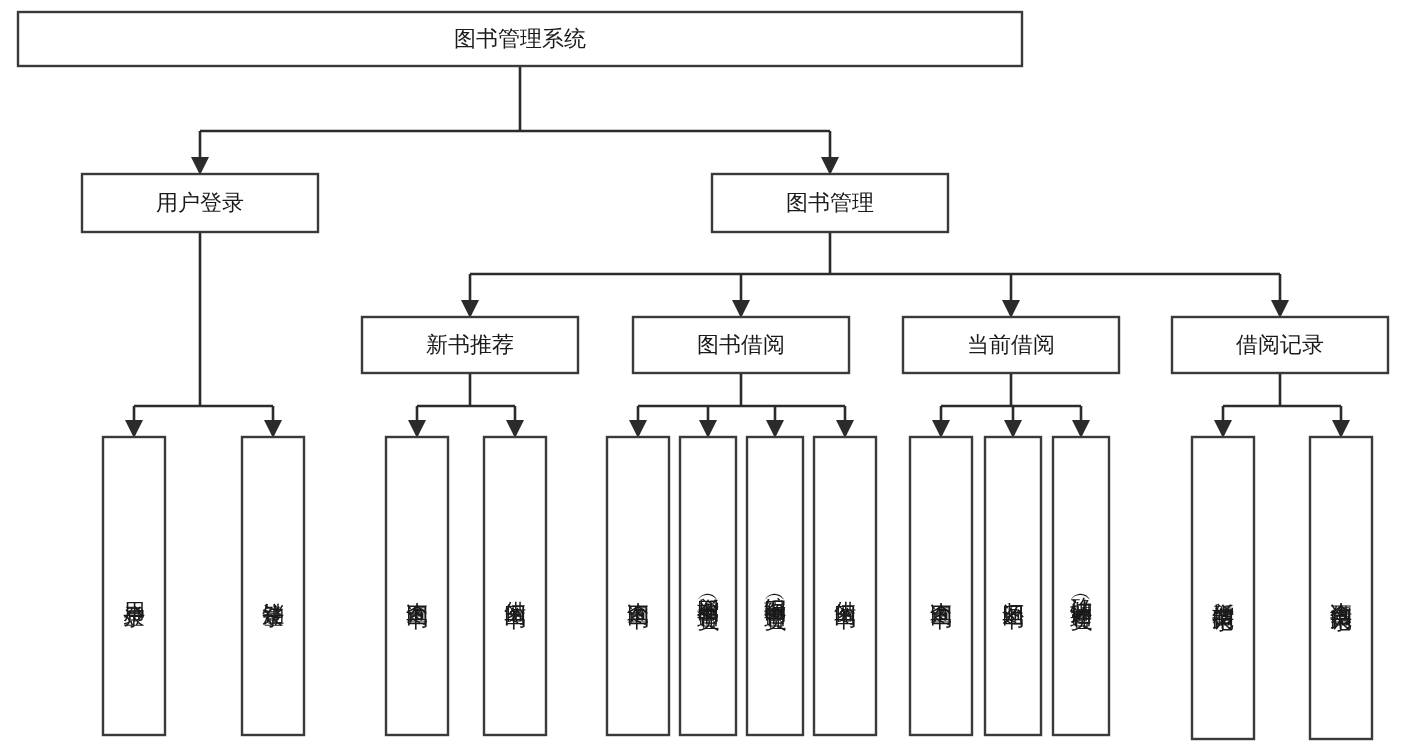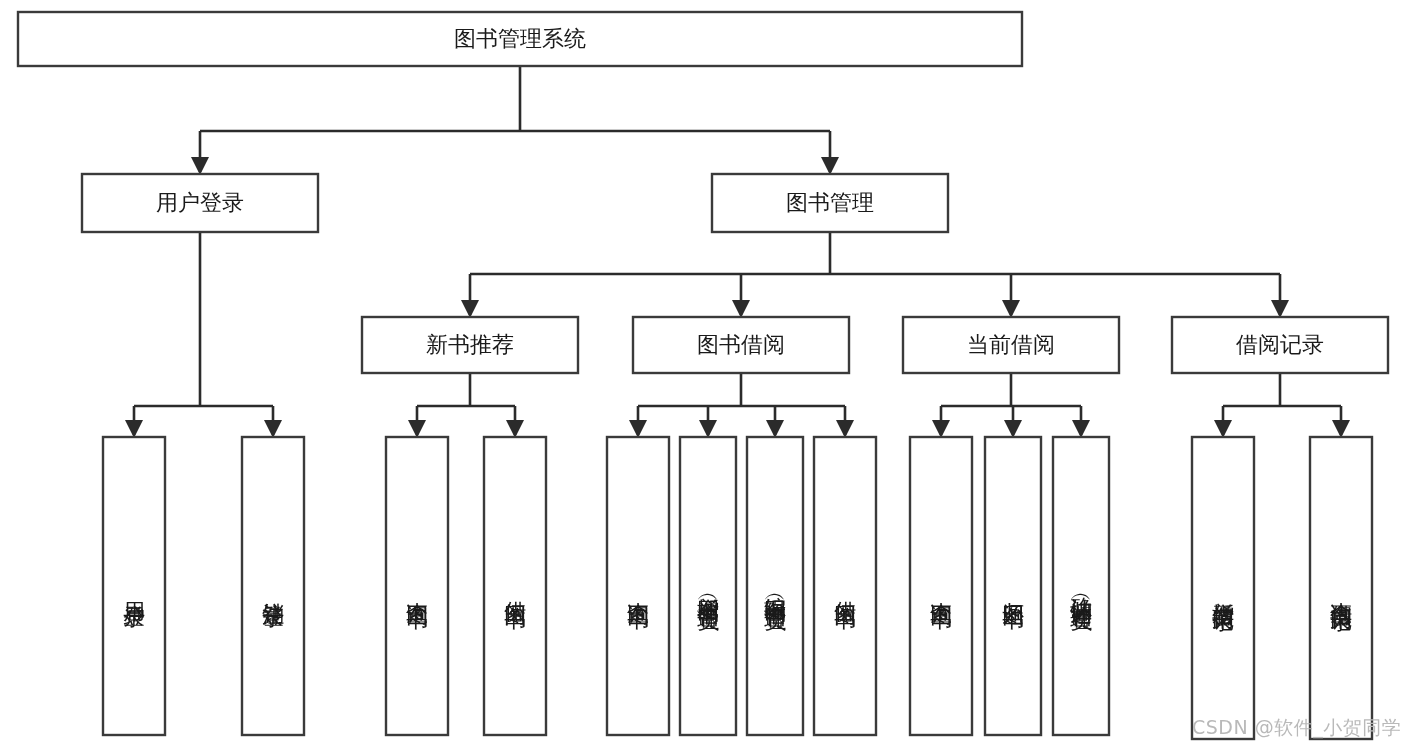--- a/index.html
+++ b/index.html
@@ -157,15 +157,14 @@
       <div class="leaf-label-v" style="left: 680px; top: 449px; width: 56px; height: 278px; display: flex; align-items: center; justify-content: center;">新增图书（管理员）</div>
       <div class="leaf-label-v" style="left: 747px; top: 449px; width: 56px; height: 278px; display: flex; align-items: center; justify-content: center;">编辑图书（管理员）</div>
       <div class="leaf-label-v" style="left: 814px; top: 449px; width: 62px; height: 278px; display: flex; align-items: center; justify-content: center;">借阅图书</div>
       <div class="leaf-label-v" style="left: 910px; top: 449px; width: 62px; height: 278px; display: flex; align-items: center; justify-content: center;">查询图书</div>
       <div class="leaf-label-v" style="left: 985px; top: 449px; width: 56px; height: 278px; display: flex; align-items: center; justify-content: center;">归还图书</div>
       <div class="leaf-label-v" style="left: 1053px; top: 449px; width: 56px; height: 278px; display: flex; align-items: center; justify-content: center;">确认归还（管理员）</div>
       <div class="leaf-label-v" style="left: 1192px; top: 449px; width: 62px; height: 282px; display: flex; align-items: center; justify-content: center;">新增借阅记录</div>
       <div class="leaf-label-v" style="left: 1310px; top: 449px; width: 62px; height: 282px; display: flex; align-items: center; justify-content: center;">查询借阅记录</div>
     </div>
 
-  <div class="watermark" style="left: 1192px; top: 715px;">CSDN @软件_小贺同学</div>
 
 </div>
 
 </body></html>

